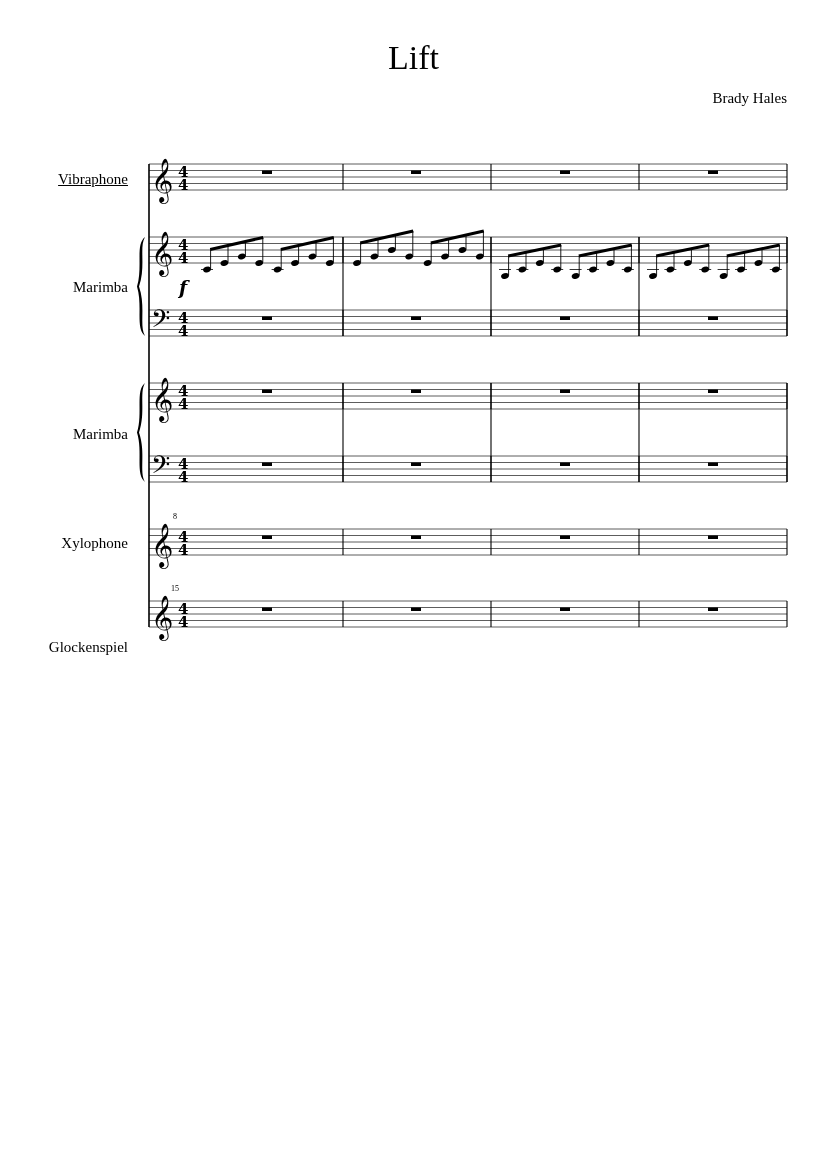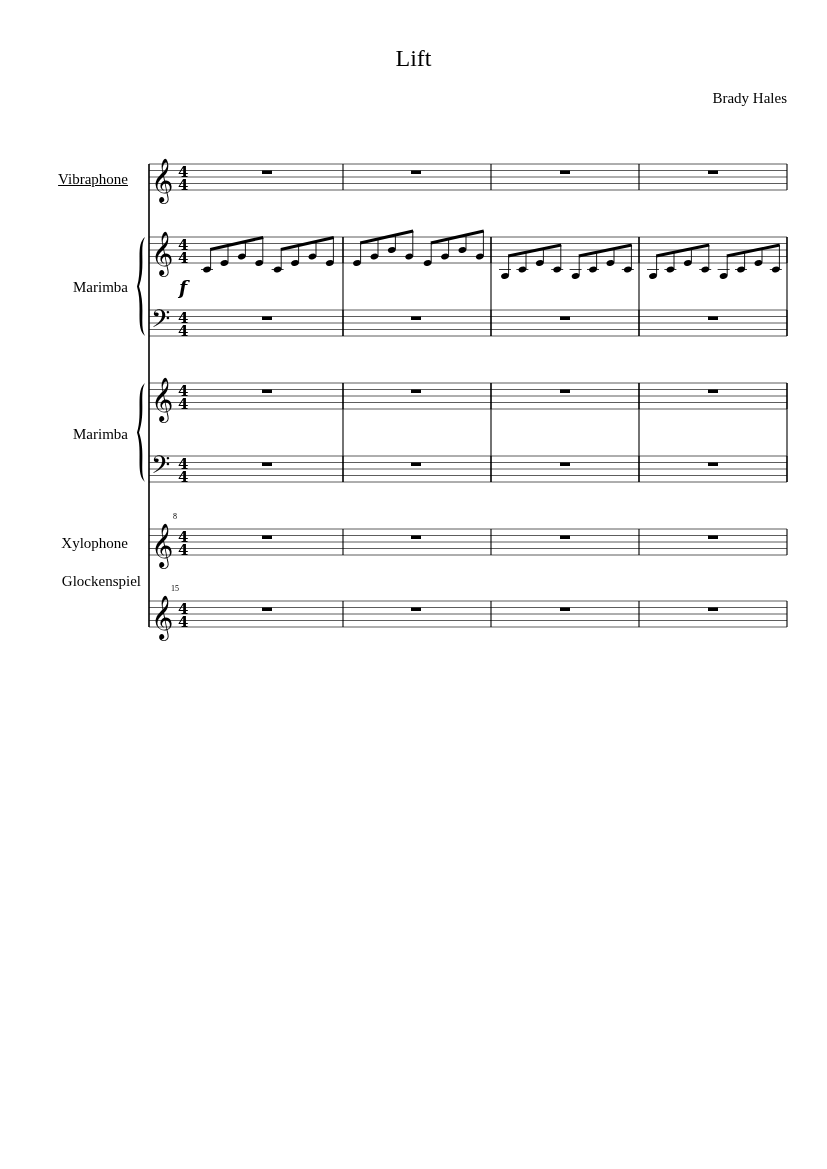--- a/index.html
+++ b/index.html
@@ -1,32 +1,32 @@
 <!DOCTYPE html>
 <html><head>
 <meta charset="utf-8">
 <style>
   html, body { margin: 0; padding: 0; background: #ffffff; }
   body { width: 827px; height: 1169px; position: relative; overflow: hidden; font-family: "Liberation Serif", "DejaVu Serif", serif; color: #000; }
-  .title { position: absolute; left: 0; width: 827px; top: 40px; text-align: center; font-size: 24px; line-height: 36px; }
+  .title { position: absolute; left: 0; width: 827px; top: 40px; text-align: center; font-size: 34px; line-height: 36px; }
   .composer { position: absolute; right: 40px; top: 88px; font-size: 15px; line-height: 20px; text-align: center; }
   .inst-label { position: absolute; font-size: 15px; line-height: 18px; text-align: right; width: 128px; left: 0; }
   svg.score { position: absolute; left: 0; top: 0; }
 </style>
 </head>
 <body>
 
 <div class="title">Lift</div>
 <div class="composer">Brady Hales</div>
 
 <div class="inst-label" style="top:170px;text-decoration:underline;">Vibraphone</div>
 <div class="inst-label" style="top:278px;">Marimba</div>
 <div class="inst-label" style="top:425px;">Marimba</div>
 <div class="inst-label" style="top:534px;text-align:right;">Xylophone</div>
-<div class="inst-label" style="top:572px;margin-left:13px;">Glockenspiel</div>
+<div class="inst-label" style="top:638px;">Glockenspiel</div>
 
 <svg class="score" width="827" height="1169" viewBox="0 0 827 1169" xmlns="http://www.w3.org/2000/svg">
   <g id="staves" stroke="#000" stroke-width="0.8" fill="none">
       <g>
         <line x1="149" y1="164" x2="787" y2="164" stroke="#333" stroke-width="0.8"></line>
         <line x1="149" y1="170.5" x2="787" y2="170.5" stroke="#333" stroke-width="0.8"></line>
         <line x1="149" y1="177" x2="787" y2="177" stroke="#333" stroke-width="0.8"></line>
         <line x1="149" y1="183.5" x2="787" y2="183.5" stroke="#333" stroke-width="0.8"></line>
         <line x1="149" y1="190" x2="787" y2="190" stroke="#333" stroke-width="0.8"></line>
       </g>

